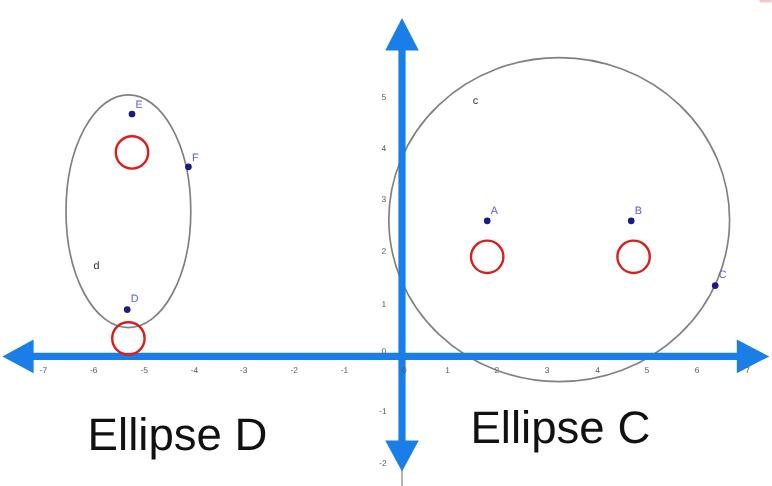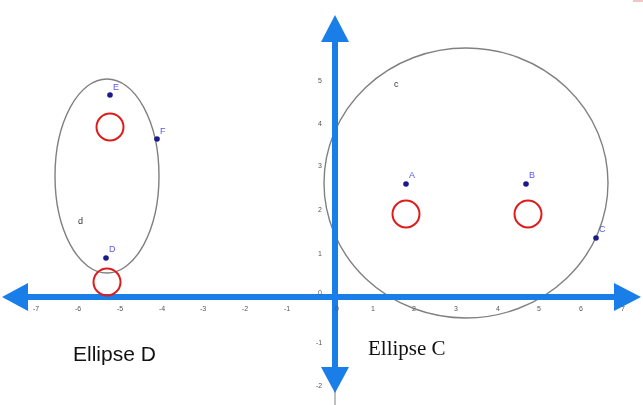--- a/index.html
+++ b/index.html
@@ -1,23 +1,23 @@
 <!DOCTYPE html>
 <html><head>
   <meta charset="utf-8">
   <style>
     html, body { margin: 0; padding: 0; background: #ffffff; }
     body { width: 643px; height: 405px; overflow: hidden; position: relative; font-family: "Liberation Sans", sans-serif; }
     #stage { position: absolute; left: 0; top: 0; width: 643px; height: 405px; }
     .tick { font-family: "Liberation Sans", sans-serif; font-size: 7px; fill: #555555; }
     .pt-label { font-family: "Liberation Sans", sans-serif; font-size: 9px; fill: #5a5ae6; }
     .curve-label { font-family: "Liberation Sans", sans-serif; font-size: 9px; fill: #333333; }
-    .caption { position: absolute; font-family: "Liberation Sans", sans-serif; font-size: 21px; color: #111111; white-space: nowrap; }
+    .caption { position: absolute; font-family: "Liberation Sans", sans-serif; font-size: 38px; color: #111111; white-space: nowrap; }
     #caption-d { left: 73px; top: 342px; }
-    #caption-c { left: 368px; top: 336px; font-family: Liberation Serif, serif; }
+    #caption-c { left: 392px; top: 336px; }
     .corner-mark { position: absolute; right: 0; top: 0; width: 10px; height: 2px; background: #f2c6c6; }
   </style>
 </head>
 <body>
 
 <div class="corner-mark"></div>
 
 <svg id="stage" width="643" height="405" viewBox="0 0 643 405" xmlns="http://www.w3.org/2000/svg">
 
   <ellipse cx="107" cy="176" rx="52" ry="97" fill="none" stroke="#808080" stroke-width="1.4"></ellipse>

